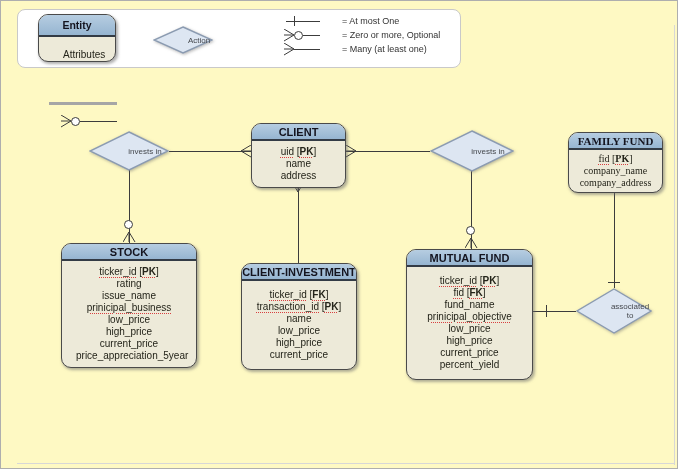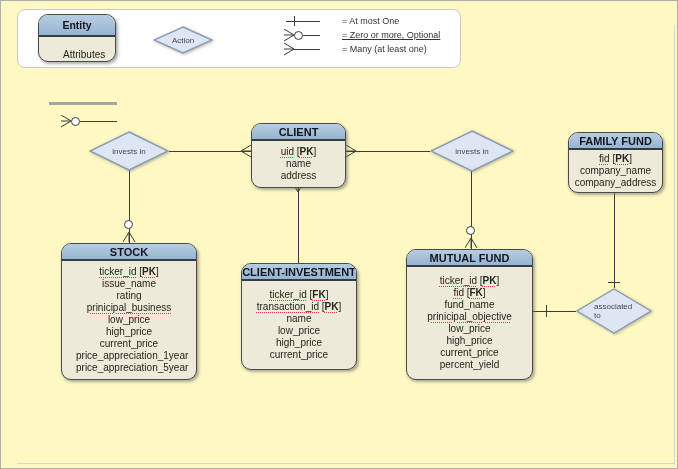--- a/index.html
+++ b/index.html
@@ -42,22 +42,22 @@
     text-underline-offset:2px;
   }
   .mini .ent-title { height:22px; line-height:21px; font-size:10.5px; }
   .mini .ent-body { padding:12px; height:21px; line-height:21px;margin-left:12px; }
   .mini .attr-row { font-size:10px; }
 
   
   .dia { position:absolute; }
   .dia svg { position:absolute; left:0; top:0; filter:drop-shadow(1px 1.5px 1.5px rgba(110,110,110,.5)); }
   .dia-label {
-    position:absolute; left:0; top:0; width:100%; height:100%;
-    display:flex; align-items:center; justify-content:center; text-align:left;
+    position:absolute; left:16px; top:0; width:100%; height:100%;
+    display:flex; align-items:center; justify-content:center; text-align:center;
     font-size:8px; color:#45484d; line-height:9px; padding:0 12px;
   }
 
   
   .ln { position:absolute; background:#3c3c3c; }
   .ln-thick { position:absolute; background:#a6a6a6; }
   .sym { position:absolute; }
   .circ {
     position:absolute; width:9px; height:9px; border-radius:50%;
     background:#fff; border:1px solid #3c3c3c;
@@ -86,21 +86,21 @@
 
     <div class="ln" style="left:268px; top:11px; width:34px; height:1px;"></div>
     <div class="ln" style="left:276px; top:6px; width:1px; height:10px;"></div>
     <div class="legend-row-label" style="top:6px;">= At most One</div>
 
     <svg class="sym" style="left:266px; top:19px;" width="11" height="13">
       <path d="M10,6 L0,0 M10,6 L0,6 M10,6 L0,12" stroke="#3c3c3c" stroke-width="1" fill="none"></path>
     </svg>
     <div class="circ" style="left:276px; top:20.5px;"></div>
     <div class="ln" style="left:285px; top:25px; width:17px; height:1px;"></div>
-    <div class="legend-row-label" style="top:20px;text-decoration:underline;">= Zero or more, Optional</div>
+    <div class="legend-row-label" style="top:20px;">= Zero or more, Optional</div>
 
     <svg class="sym" style="left:266px; top:33px;" width="11" height="13">
       <path d="M10,6 L0,0 M10,6 L0,6 M10,6 L0,12" stroke="#3c3c3c" stroke-width="1" fill="none"></path>
     </svg>
     <div class="ln" style="left:276px; top:39px; width:26px; height:1px;"></div>
     <div class="legend-row-label" style="top:34px;">= Many (at least one)</div>
   </div>
 
   <div class="ln-thick" style="left:48px; top:101px; width:68px; height:3px;"></div>
   <svg class="sym" style="left:60px; top:114px;" width="11" height="13">
@@ -164,27 +164,26 @@
         <div class="attr-row"><span class="sq">uid</span> [<b class="sq">PK</b>]</div>
         <div class="attr-row"><span>name</span></div>
         <div class="attr-row"><span>address</span></div>
       </div>
   </div>
 
   <div class="ent" style="left:60px; top:242px; width:136px;">
     <div class="ent-title">STOCK</div>
     <div class="ent-body">
         <div class="attr-row"><span class="sq">ticker_id</span> [<b class="sq">PK</b>]</div>
+        <div class="attr-row"><span>rating</span></div>
         <div class="attr-row"><span>issue_name</span></div>
-        <div class="attr-row"><span>rating</span></div>
         <div class="attr-row"><span class="sq">prinicipal_business</span></div>
         <div class="attr-row"><span>low_price</span></div>
         <div class="attr-row"><span>high_price</span></div>
         <div class="attr-row"><span>current_price</span></div>
-        <div class="attr-row"><span>price_appreciation_1year</span></div>
         <div class="attr-row"><span>price_appreciation_5year</span></div>
       </div>
   </div>
 
   <div class="ent" style="left:240px; top:262px; width:116px;">
     <div class="ent-title">CLIENT-INVESTMENT</div>
     <div class="ent-body" style="padding:8px 2px;">
         <div class="attr-row"><span class="sq">ticker_id</span> [<b class="sq">FK</b>]</div>
         <div class="attr-row"><span class="sq">transaction_id</span> [<b class="sq">PK</b>]</div>
         <div class="attr-row"><span>name</span></div>
@@ -201,21 +200,21 @@
         <div class="attr-row"><span class="sq">fid</span> [<b class="sq">FK</b>]</div>
         <div class="attr-row"><span>fund_name</span></div>
         <div class="attr-row"><span class="sq">prinicipal_objective</span></div>
         <div class="attr-row"><span>low_price</span></div>
         <div class="attr-row"><span>high_price</span></div>
         <div class="attr-row"><span>current_price</span></div>
         <div class="attr-row"><span>percent_yield</span></div>
       </div>
   </div>
 
-  <div class="ent" style="left:567px; top:131px; width:95px;">
+  <div class="ent" style="left:567px; top:131px; width:95px;font-family:Liberation Serif, serif;">
     <div class="ent-title">FAMILY FUND</div>
     <div class="ent-body" style="padding:3px 2px;">
         <div class="attr-row"><span class="sq">fid</span> [<b class="sq">PK</b>]</div>
         <div class="attr-row"><span>company_name</span></div>
         <div class="attr-row"><span>company_address</span></div>
       </div>
   </div>
 
   <div class="canvas-edge-r"></div>
   <div class="canvas-edge-b"></div>

